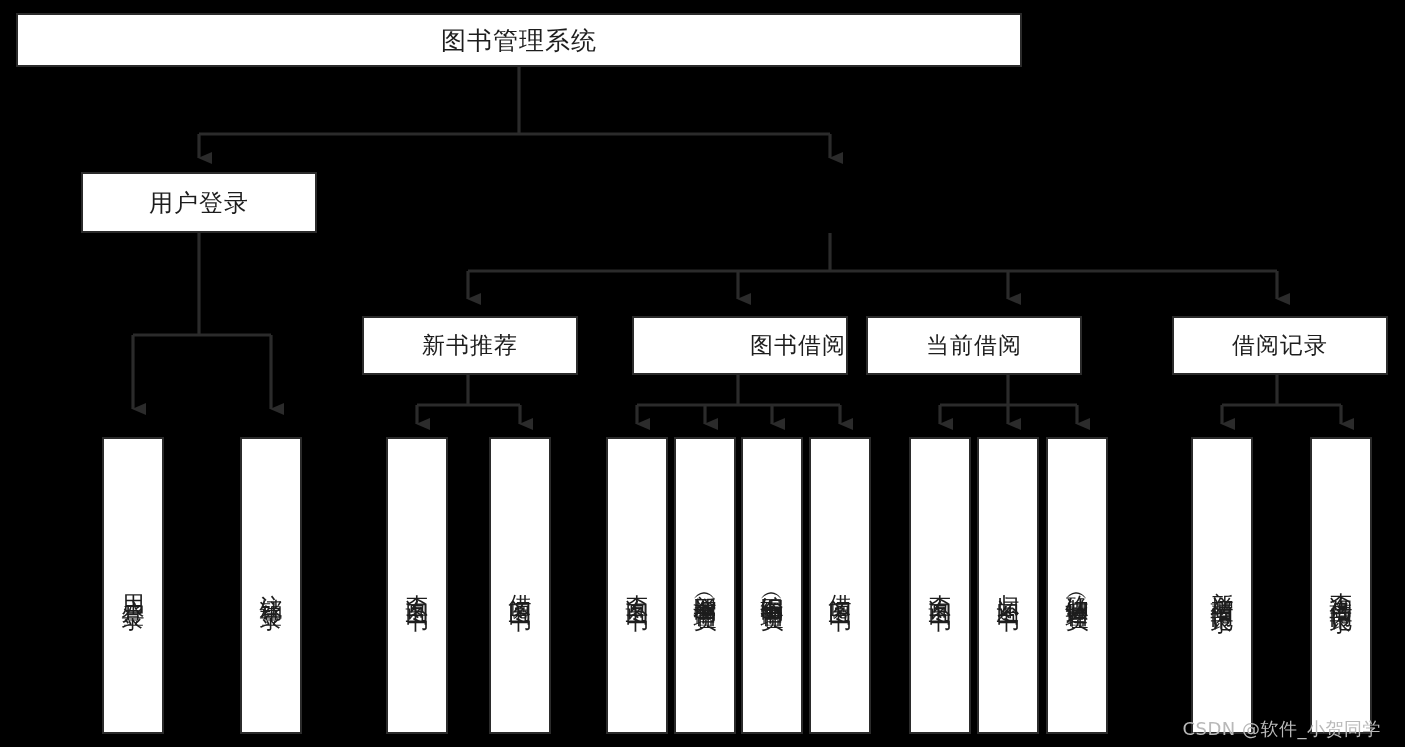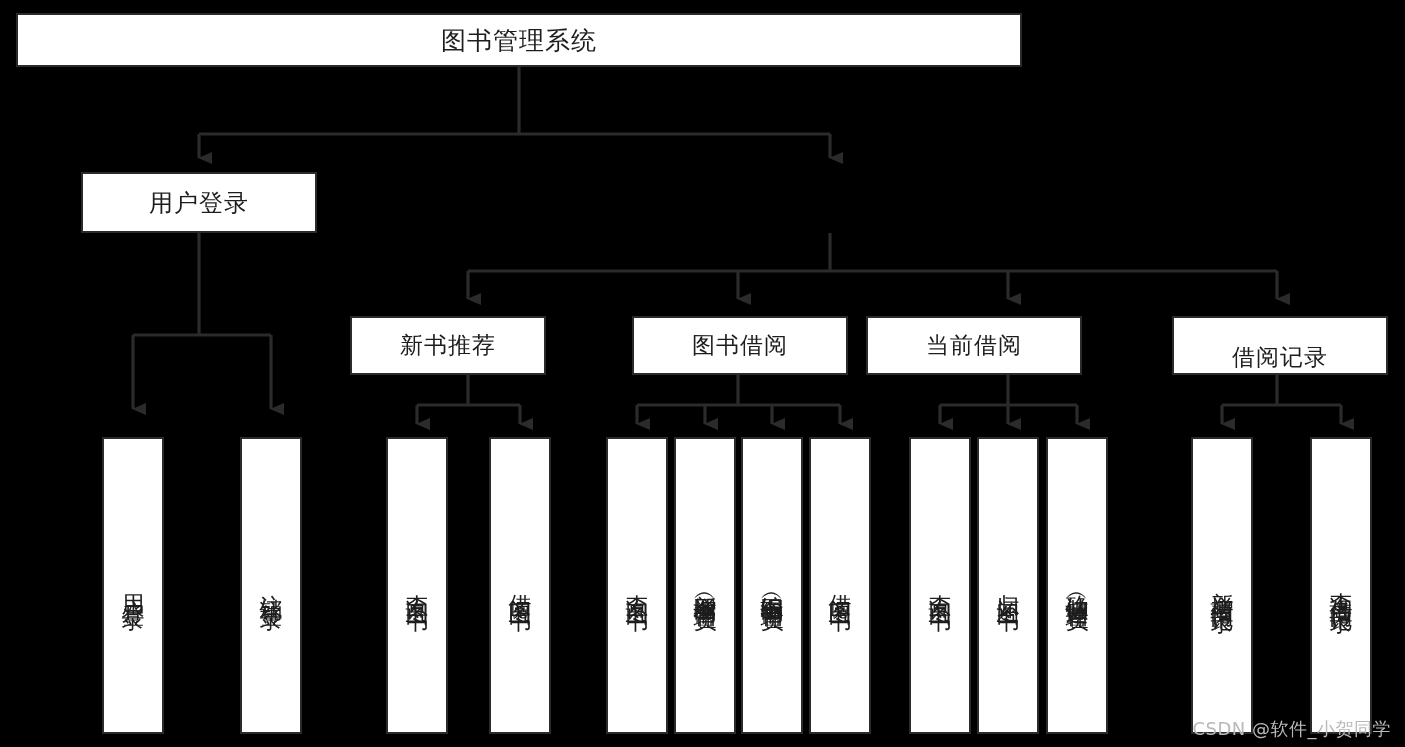--- a/index.html
+++ b/index.html
@@ -59,21 +59,21 @@
     line-height: 1;
     white-space: nowrap;
     text-align: center;
   }
   .hlabel {
     white-space: nowrap;
     letter-spacing: 1px;
   }
   #watermark {
     position: absolute;
-    right: 14px;
+    right: 24px;
     bottom: 6px;
     font-size: 18px;
     color: #b9b9b9;
     letter-spacing: 0.5px;
     white-space: nowrap;
     pointer-events: none;
   }
 </style>
 </head>
 <body>
@@ -134,33 +134,33 @@
 
   <div class="node root" style="left:16px; top:13px; width:1006px; height:54px;">
     <span class="hlabel">图书管理系统</span>
   </div>
 
   <div class="node level2" style="left:81px; top:172px; width:236px; height:61px;">
     <span class="hlabel">用户登录</span>
   </div>
 
 
-  <div class="node level3" style="left:350px; top:316px; width:196px; height:59px;text-align:center;">
+  <div class="node level3" style="left:362px; top:316px; width:216px; height:59px;text-align:center;">
     <span class="hlabel">新书推荐</span>
   </div>
 
-  <div class="node level3" style="left:632px; top:316px; width:216px; height:59px;">
+  <div class="node level3" style="left:632px; top:316px; width:216px; height:59px;justify-content:flex-end;">
     <span class="hlabel">图书借阅</span>
   </div>
 
   <div class="node level3" style="left:866px; top:316px; width:216px; height:59px;">
     <span class="hlabel">当前借阅</span>
   </div>
 
-  <div class="node level3" style="left:1172px; top:316px; width:216px; height:59px;align-items:flex-end;">
+  <div class="node level3" style="left:1172px; top:316px; width:216px; height:59px;">
     <span class="hlabel">借阅记录</span>
   </div>
 
   <div class="node leaf" style="left:102px; top:437px; width:62px; height:297px;">
     <span class="vlabel">用户登录</span>
   </div>
 
   <div class="node leaf" style="left:240px; top:437px; width:62px; height:297px;">
     <span class="vlabel">注销登录</span>
   </div>

